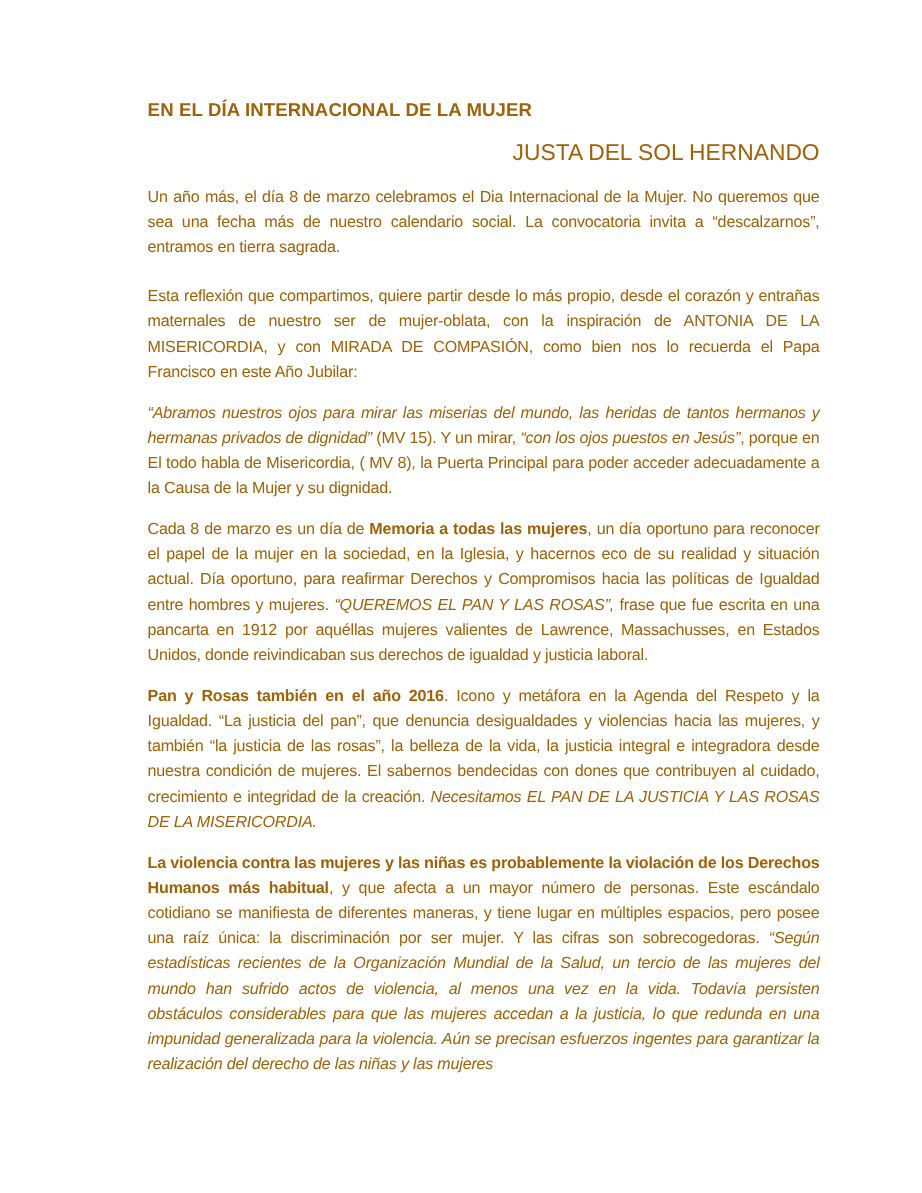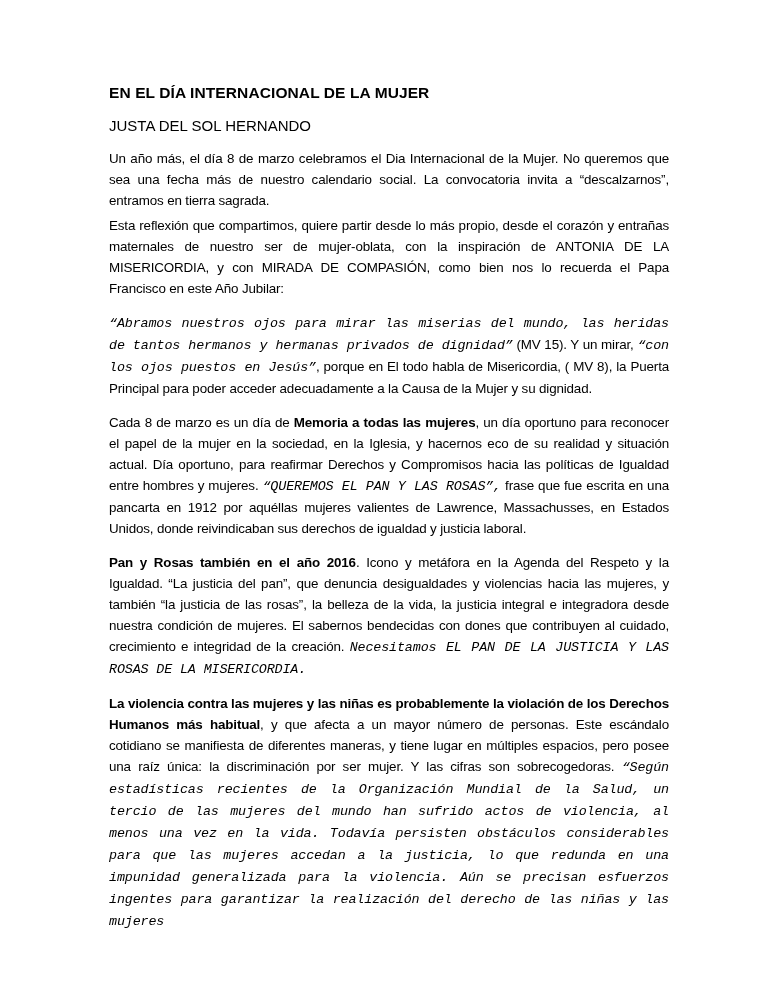--- a/index.html
+++ b/index.html
@@ -1,30 +1,30 @@
 <!DOCTYPE html>
 <html><head>
 <meta charset="utf-8">
 <style>
   html, body { margin: 0; padding: 0; background: #ffffff; }
   body { width: 768px; height: 994px; overflow: hidden; position: relative; }
   .page {
-    position: absolute; left: 109px; top: 84px; width: 560px;
-    font-family: "Liberation Sans", sans-serif; color: #000000;
+    position: absolute; left: 123px; top: 84px; width: 560px;
+    font-family: "Liberation Sans", sans-serif; color: #a16207;
   }
   .title { font-size: 15.5px; font-weight: bold; margin: 0 0 15px 0; letter-spacing: 0.1px; }
   .subtitle { font-size: 12.6px; font-weight: bold; margin: 0 0 16px 0; }
-  .author { font-size: 15px; margin: 0 0 14px 0; }
+  .author { font-size: 19px; margin: 0 0 14px 0; text-align: right; }
   p.body {
     font-size: 13.4px; line-height: 21px; margin: 0 0 13px 0;
     text-align: justify; letter-spacing: -0.15px;
   }
-  p.body.first { margin-bottom: 4px; }
+  p.body.first { margin-bottom: 20px; }
   .b { font-weight: bold; margin-top: 44px; }
-  .i { font-style: italic; font-family: Liberation Mono, monospace; }
+  .i { font-style: italic; }
 </style>
 </head>
 <body>
 
 <div class="page">
   <div class="title">EN EL DÍA INTERNACIONAL  DE LA MUJER</div>
   <div class="author">JUSTA DEL SOL HERNANDO</div>
 
   <p class="body first"><span>Un año más, el día 8 de marzo celebramos el Dia Internacional de la Mujer. No queremos que sea una fecha más de nuestro calendario social. La convocatoria invita a “descalzarnos”, entramos en tierra sagrada.</span></p>
 

